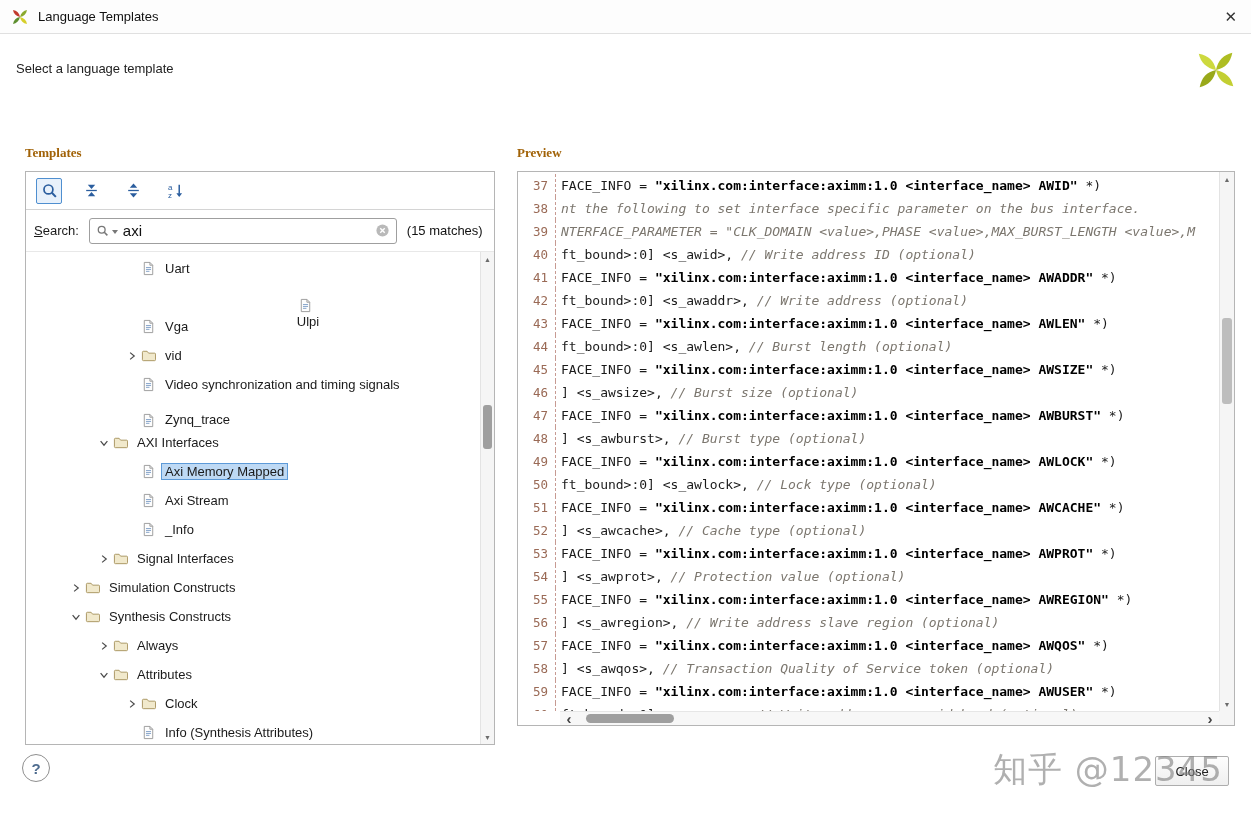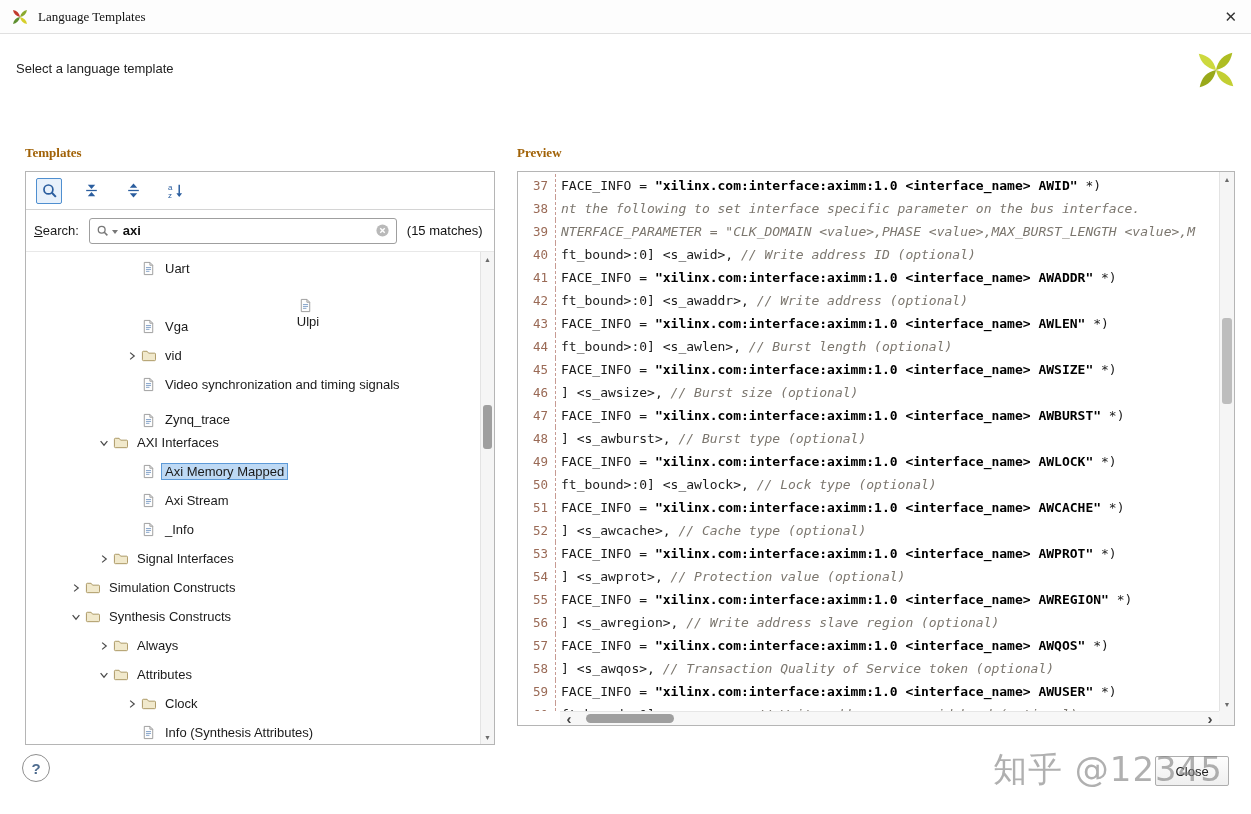--- a/index.html
+++ b/index.html
@@ -3,21 +3,21 @@
 <meta charset="utf-8">
 <style>
   *{box-sizing:border-box;margin:0;padding:0;}
   html,body{width:1251px;height:814px;}
   body{position:relative;background:#fff;font-family:"Liberation Sans",sans-serif;font-size:13px;color:#1a1a1a;overflow:hidden;}
 
   
   .titlebar{position:absolute;top:0;left:0;width:100%;height:34px;display:flex;align-items:center;
     padding:0 14px 0 10px;border-bottom:1px solid #e0e0e0;background:#fdfdfd;}
   .app-icon{width:20px;height:20px;margin-right:8px;display:inline-block;}
-  .titlebar .title{font-size:13px;color:#111;font-family:Liberation Serif, serif;}
+  .titlebar .title{font-size:13px;color:#111;}
   .win-close{margin-left:auto;font-size:15px;color:#333;cursor:pointer;line-height:1;}
 
   .subtitle{position:absolute;top:61px;left:16px;font-size:13px;color:#222;}
   .big-logo{position:absolute;top:47px;right:12px;width:46px;height:46px;display:inline-block;}
   [data-icon] svg{width:100%;height:100%;display:block;}
 
   .panel-label{position:absolute;font-weight:bold;font-size:13px;color:#a16207;font-family:Liberation Serif, serif;}
   #templates-label{top:145px;left:25px;}
   #preview-label{top:145px;left:517px;}
 
@@ -30,21 +30,21 @@
   .tb-btn span{width:17px;height:17px;display:inline-block;}
 
   .tp-search{height:42px;display:flex;align-items:center;padding:0 8px;flex:none;border-bottom:1px solid #e8e8e8;}
   .search-label{margin-right:10px;white-space:nowrap;}
   .search-label .mn{text-decoration:underline;}
   .search-box{width:308px;height:26px;border:1px solid #9f9f9f;border-radius:3px;display:flex;align-items:center;
     padding:0 6px;background:#fff;}
   .search-box .mag{width:13px;height:13px;flex:none;display:inline-block;}
   .search-box .caret{width:0;height:0;border-left:3.5px solid transparent;border-right:3.5px solid transparent;
     border-top:4px solid #777;margin:2px 5px 0 3px;flex:none;}
-  .search-box input{flex:1;border:none;outline:none;font-size:13px;font-family:inherit;color:#111;min-width:0;background:transparent;font-weight:bold;}
+  .search-box input{flex:1;border:none;outline:none;font-size:15px;font-family:inherit;color:#111;min-width:0;background:transparent;}
   .search-box .clear{width:15px;height:15px;flex:none;display:inline-block;cursor:pointer;}
   .match-count{margin-left:10px;color:#111;white-space:nowrap;}
 
   .tp-tree{flex:1;position:relative;overflow:hidden;padding-top:2px;}
   .tree-row{height:29px;display:flex;align-items:center;cursor:default;}
   .chev{width:19px;height:14px;display:flex;align-items:center;justify-content:center;flex:none;}
   .chev span{width:12px;height:12px;display:inline-block;}
   .t-icon{width:20px;height:16px;display:flex;align-items:center;flex:none;}
   .t-icon span{width:15px;height:15px;display:inline-block;}
   .t-label{padding:1px 4px;white-space:nowrap;}

